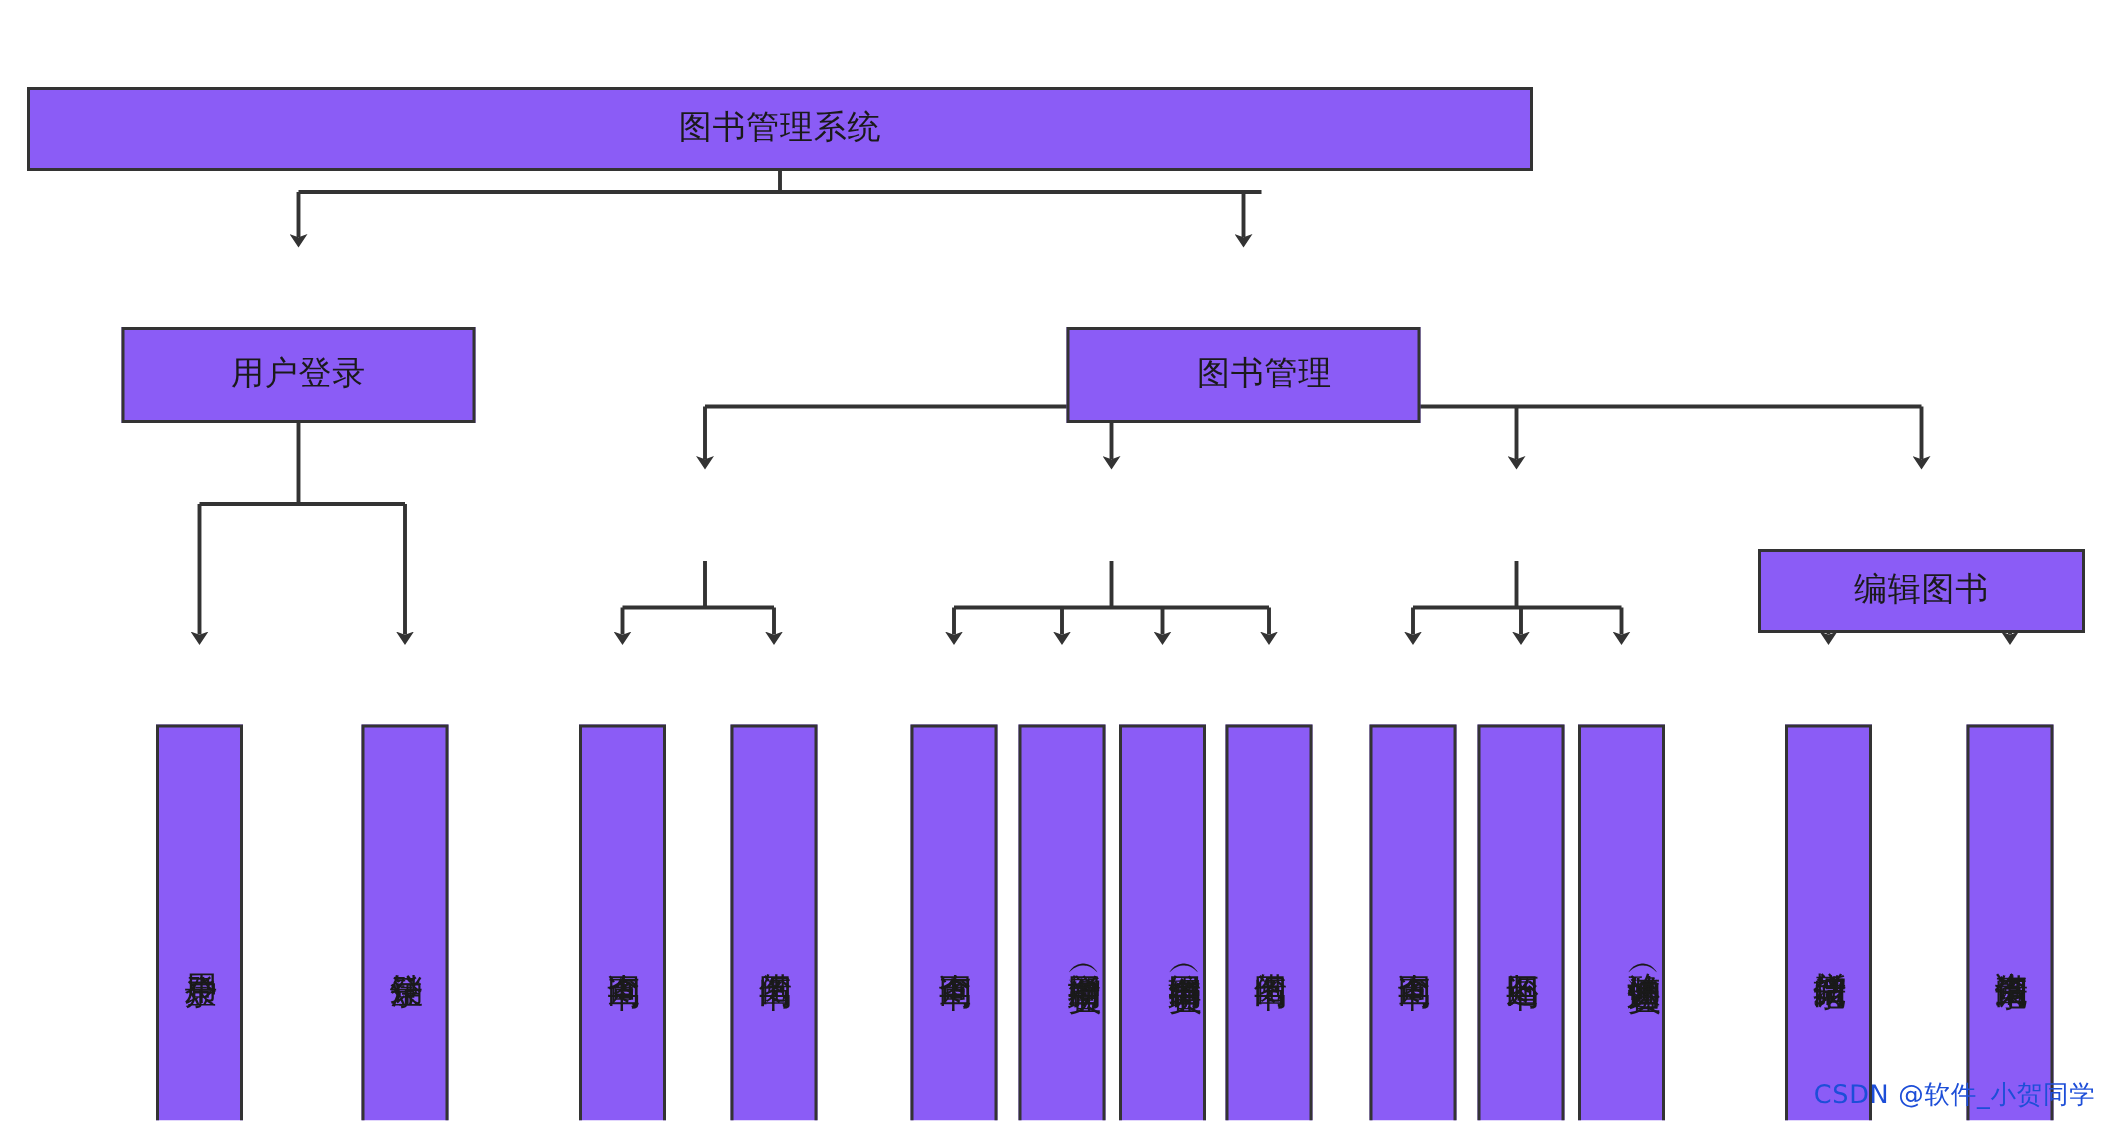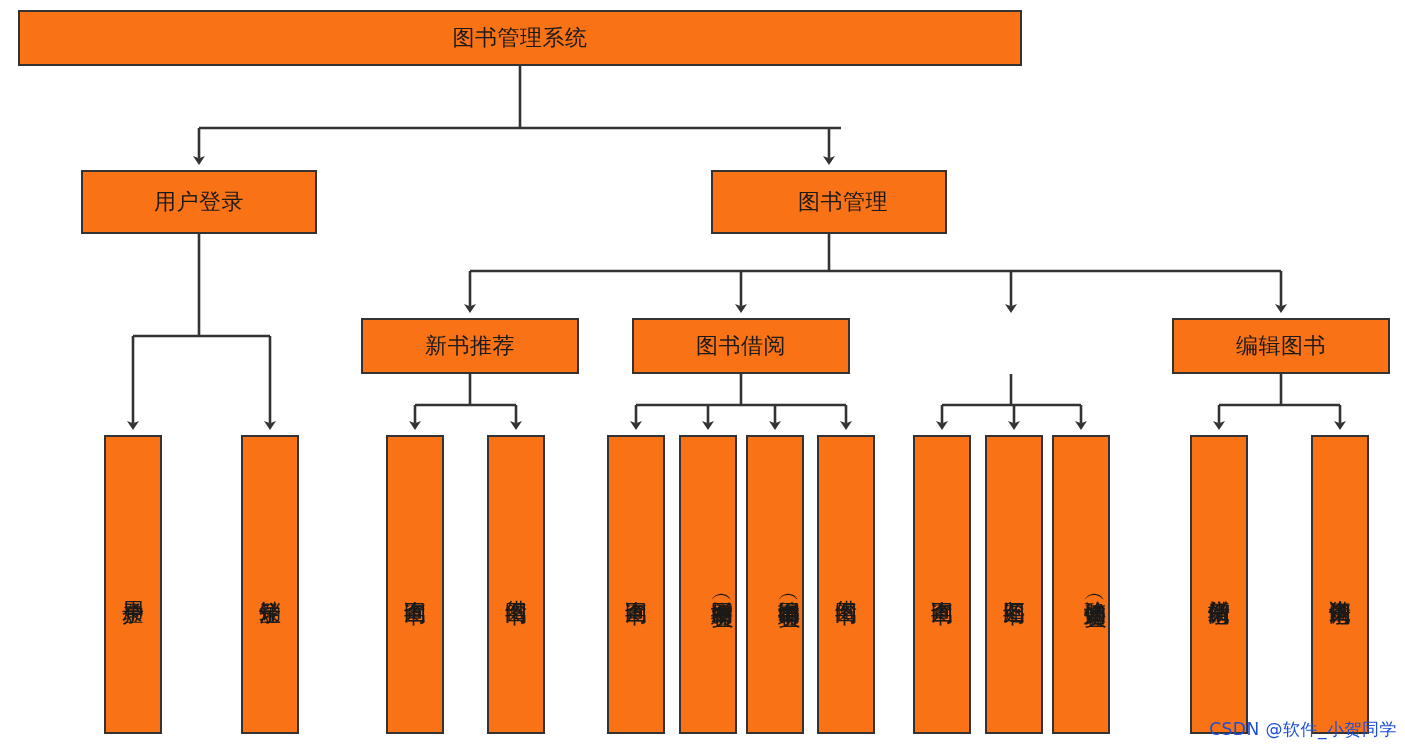--- a/index.html
+++ b/index.html
@@ -21,26 +21,27 @@
     position: absolute;
     left: 0;
     top: 0;
     width: 1405px;
     height: 747px;
     pointer-events: none;
   }
   .node {
     position: absolute;
     box-sizing: border-box;
-    background: #f97316;
+    background: #8b5cf6;
     border: 2px solid #333333;
     display: flex;
     align-items: center;
     justify-content: center;
     color: #1a1a1a;
+    margin-top: 48px;
   }
   .node-h {
     font-size: 22px;
     line-height: 1.2;
     letter-spacing: 0.5px;
   }
   .node-v {
     font-size: 22px;
     line-height: 1.18;
     letter-spacing: 1px;
@@ -133,26 +134,20 @@
     <span class="label">图书管理系统</span>
   </div>
 
   <div class="node node-h" id="n-l2-0" style="left: 81px; top: 170px; width: 236px; height: 64px;">
     <span class="label">用户登录</span>
   </div>
   <div class="node node-h" id="n-l2-1" style="left: 711px; top: 170px; width: 236px; height: 64px; padding-left: 28px;">
     <span class="label">图书管理</span>
   </div>
 
-  <div class="node node-h" id="n-l3-0" style="left: 361px; top: 318px; width: 218px; height: 56px;">
-    <span class="label">新书推荐</span>
-  </div>
-  <div class="node node-h" id="n-l3-1" style="left: 632px; top: 318px; width: 218px; height: 56px;">
-    <span class="label">图书借阅</span>
-  </div>
   <div class="node node-h" id="n-l3-3" style="left: 1172px; top: 318px; width: 218px; height: 56px;">
     <span class="label">编辑图书</span>
   </div>
 
   <div class="node node-v v-center" id="n-leaf-0" style="left: 104px; top: 435px; width: 58px; height: 299px;">
     <span class="label">用户登录</span>
   </div>
   <div class="node node-v v-center" id="n-leaf-1" style="left: 241px; top: 435px; width: 58px; height: 299px;">
     <span class="label">注销登录</span>
   </div>

